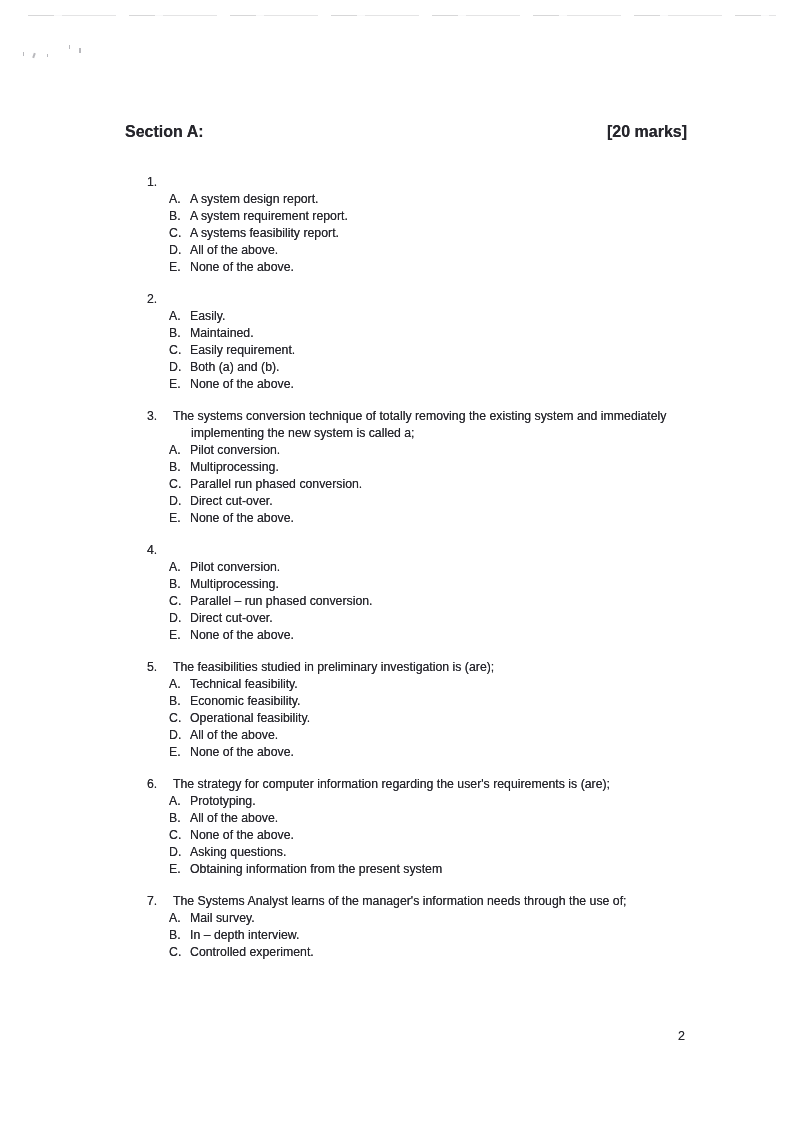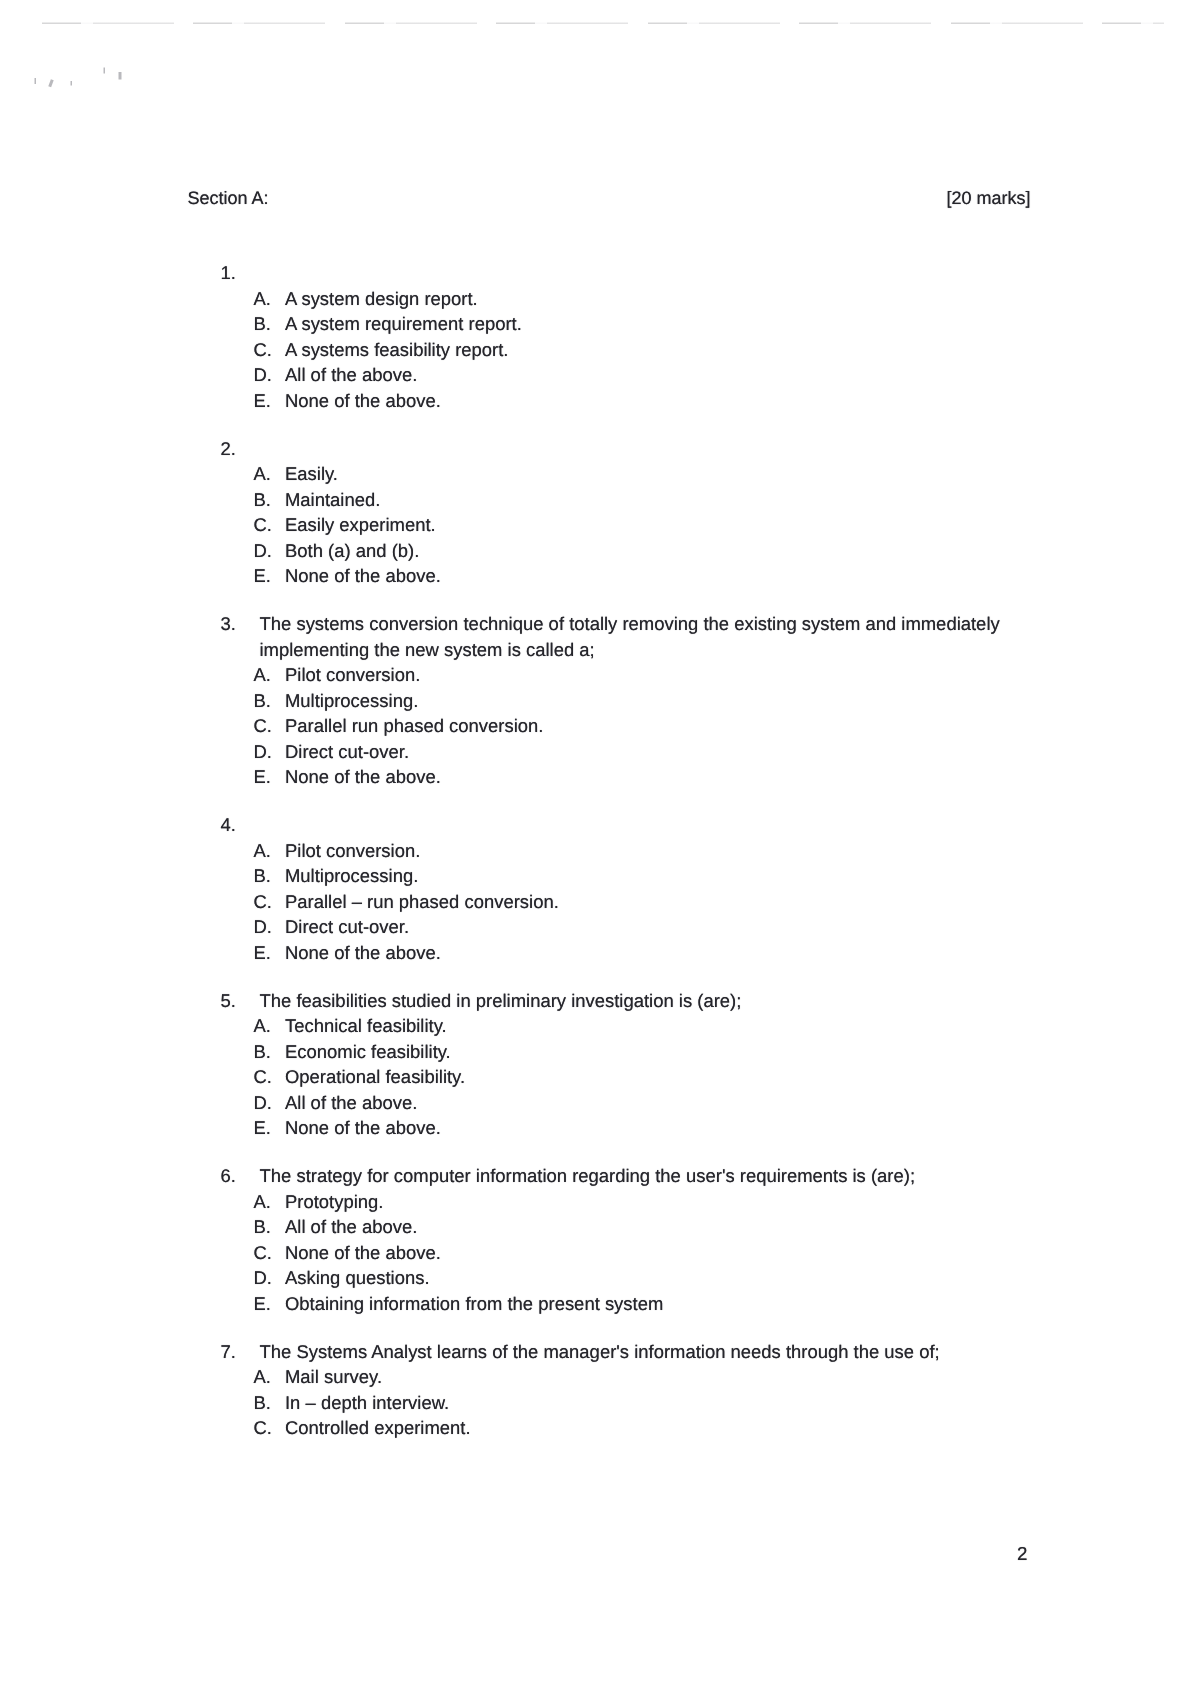--- a/index.html
+++ b/index.html
@@ -25,33 +25,33 @@
   .speck { position: absolute; background: #a7a7ad; opacity: 0.8; }
   .speck.s1 { left: 69px; top: 45px; width: 1px; height: 4px; }
   .speck.s2 { left: 79px; top: 48px; width: 2px; height: 5px; }
   .speck.s3 { left: 23px; top: 52px; width: 1px; height: 4px; }
   .speck.s4 { left: 33px; top: 53px; width: 2px; height: 5px; transform: rotate(20deg); }
   .speck.s5 { left: 47px; top: 54px; width: 1px; height: 3px; }
 
   .header-row {
     position: absolute; top: 124px; left: 125px; right: 107px;
     display: flex; justify-content: space-between; align-items: flex-start;
-    font-size: 12px; font-weight: normal; line-height: 16px;
+    font-size: 16px; font-weight: bold; line-height: 16px;
     text-shadow: 0 0 0.5px rgba(38,38,44,0.85);
   }
 
   .questions {
     position: absolute; top: 174px; left: 147px; width: 552px;
     font-size: 12.3px; line-height: 17px;
     text-shadow: 0 0 0.45px rgba(38,38,44,0.8);
   }
   .question { margin-bottom: 15px; }
   .q-first { display: flex; }
   .q-num { width: 26px; flex: none; }
-  .q-line-cont { margin-left: 26px; }
+  .q-line-cont { margin-left: 44px; }
   .option { display: flex; margin-left: 22px; }
   .opt-letter { width: 21px; flex: none; }
 
   .page-number {
     position: absolute; top: 1028px; left: 678px;
     font-size: 12.5px; line-height: 16px;
     text-shadow: 0 0 0.45px rgba(38,38,44,0.8);
   }
 </style>
 </head>
@@ -104,21 +104,21 @@
       <div class="option">
         <span class="opt-letter">A.</span>
         <span>Easily.</span>
       </div>
       <div class="option">
         <span class="opt-letter">B.</span>
         <span>Maintained.</span>
       </div>
       <div class="option">
         <span class="opt-letter">C.</span>
-        <span>Easily experiment.</span>
+        <span>Easily requirement.</span>
       </div>
       <div class="option">
         <span class="opt-letter">D.</span>
         <span>Both (a) and (b).</span>
       </div>
       <div class="option">
         <span class="opt-letter">E.</span>
         <span>None of the above.</span>
       </div>
     </div>

